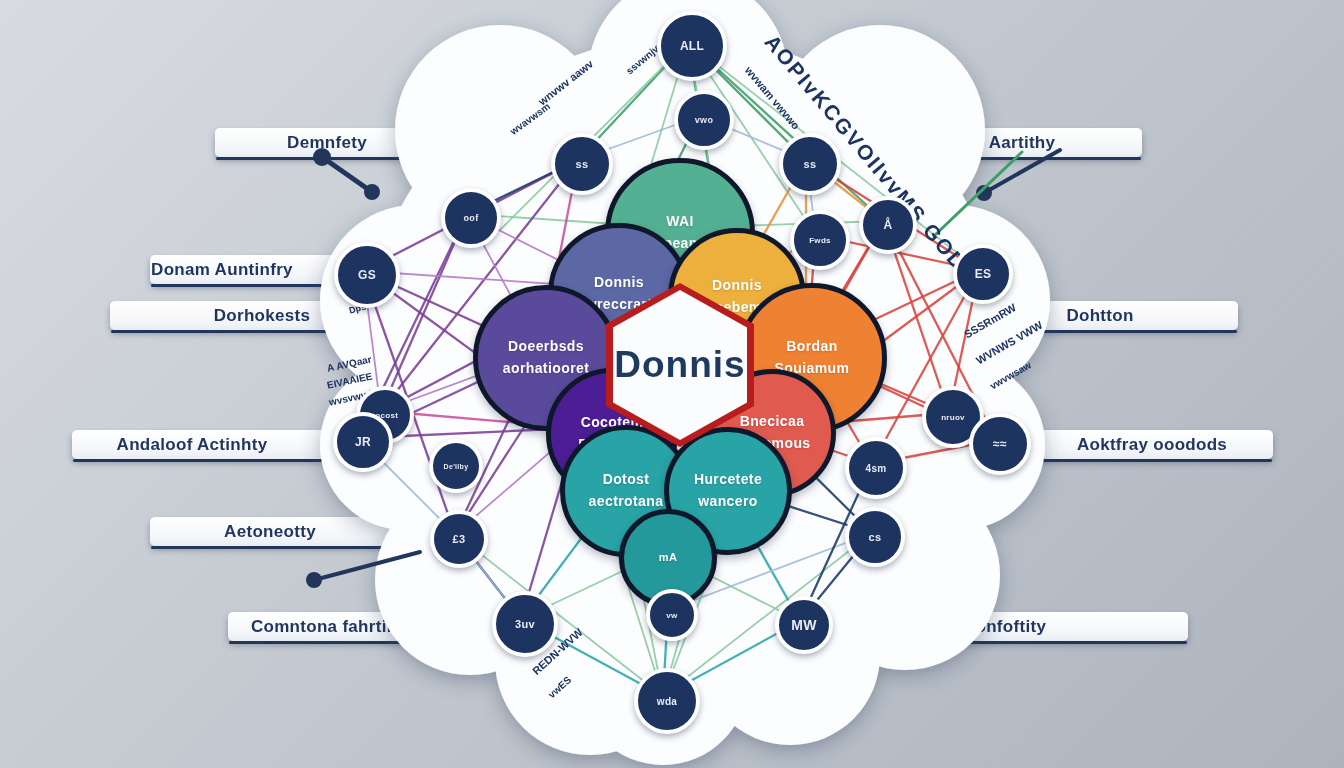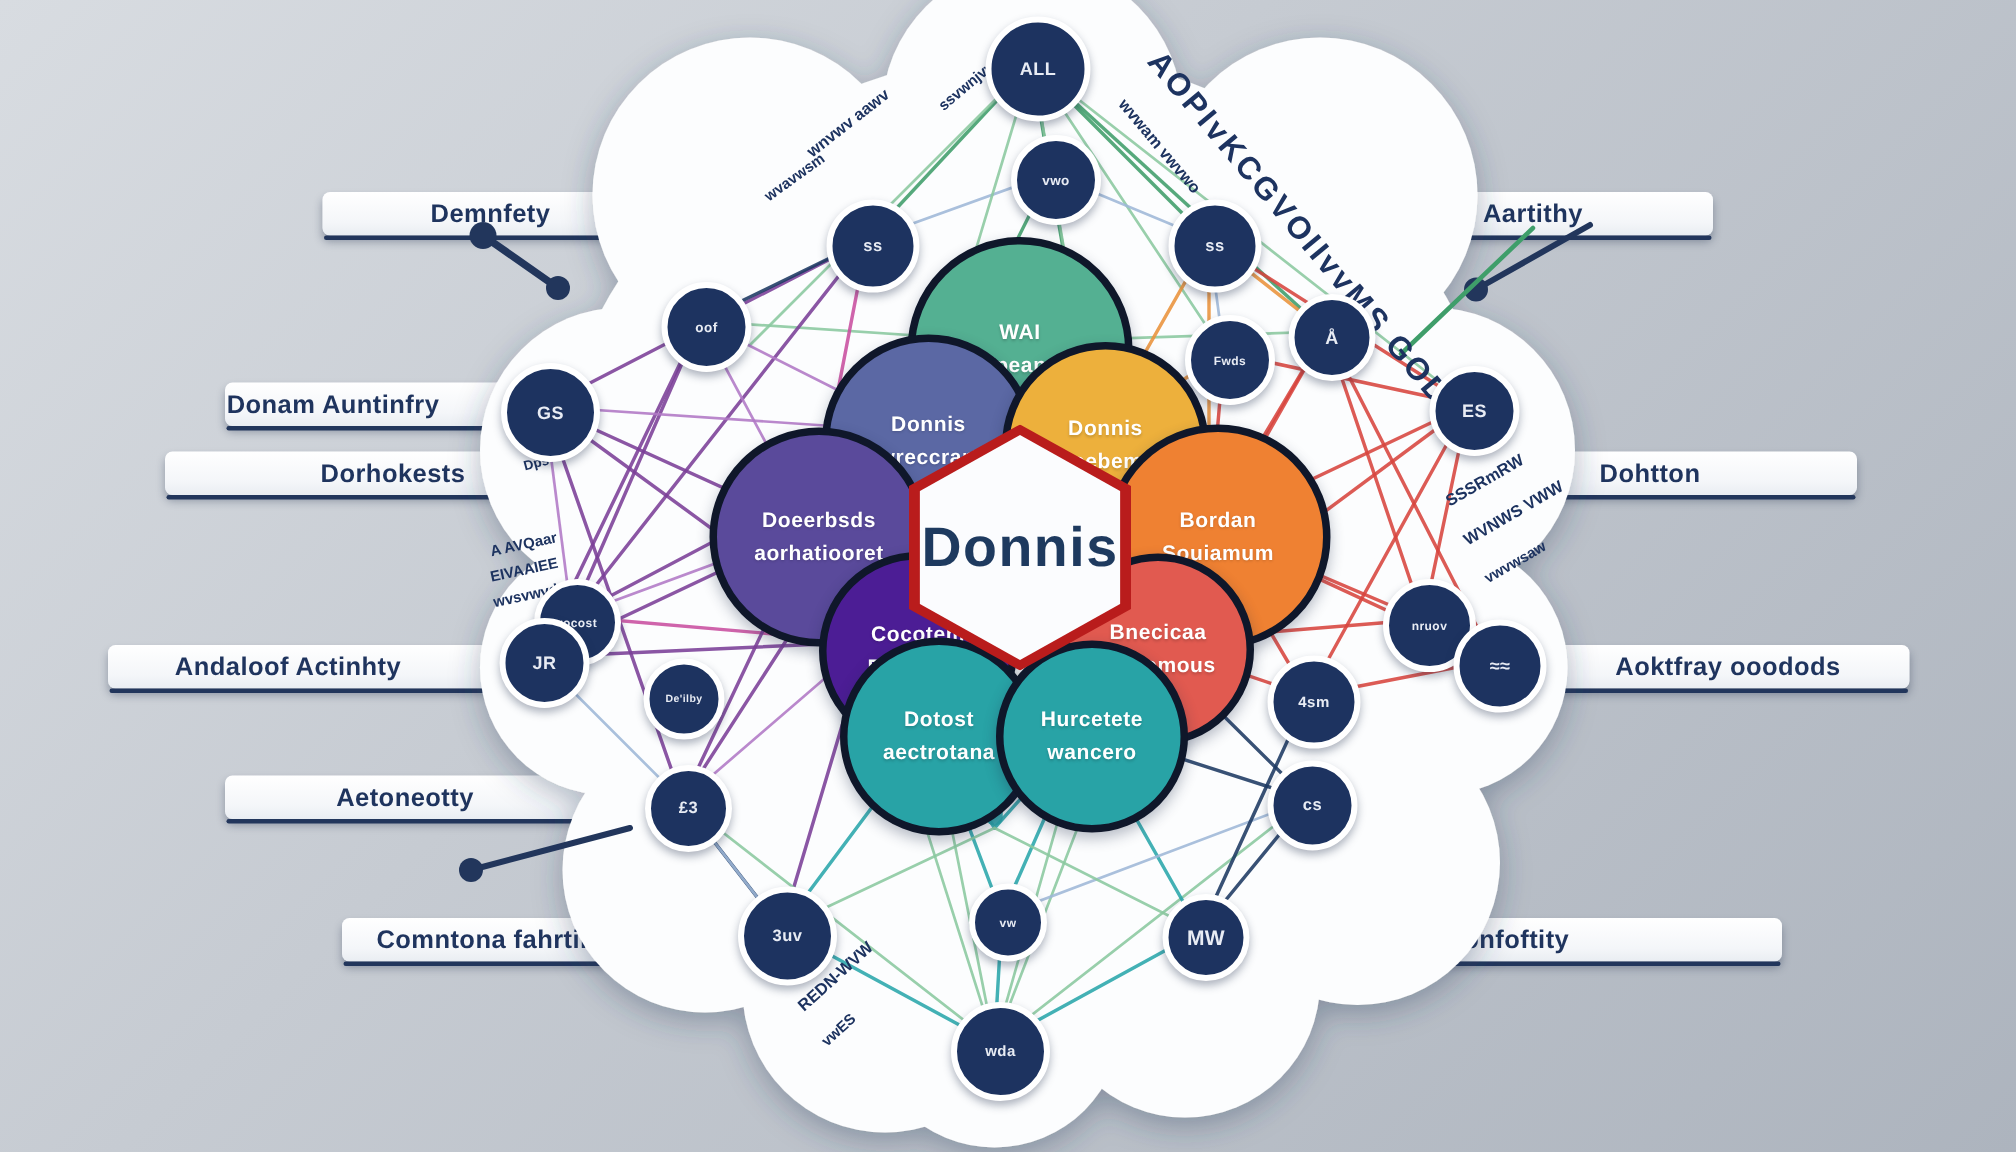--- a/index.html
+++ b/index.html
@@ -295,20 +295,23 @@
     <span>wooomous</span>
   </div>
   <div class="bignode" style="left:560px;top:425px;width:122px;height:122px;background:#28a3a6">
     <span>Dotost</span>
     <span>aectrotana</span>
   </div>
   <div class="bignode" style="left:664px;top:427px;width:118px;height:118px;background:#28a3a6">
     <span>Hurcetete</span>
     <span>wancero</span>
   </div>
+  <div class="bignode" style="left:619px;top:509px;width:88px;height:88px;background:#23999c">
+    <span style="font-size:11px">mA</span>
+  </div>
 
   <div class="mini" style="left:657px;top:11px;width:62px;height:62px;font-size:12px">
       <span>ALL</span>
     </div>
   <div class="mini" style="left:674px;top:90px;width:52px;height:52px">
       <span>vwo</span>
     </div>
   <div class="mini" style="left:551px;top:133px;width:54px;height:54px;font-size:11px">
       <span>ss</span>
     </div>

